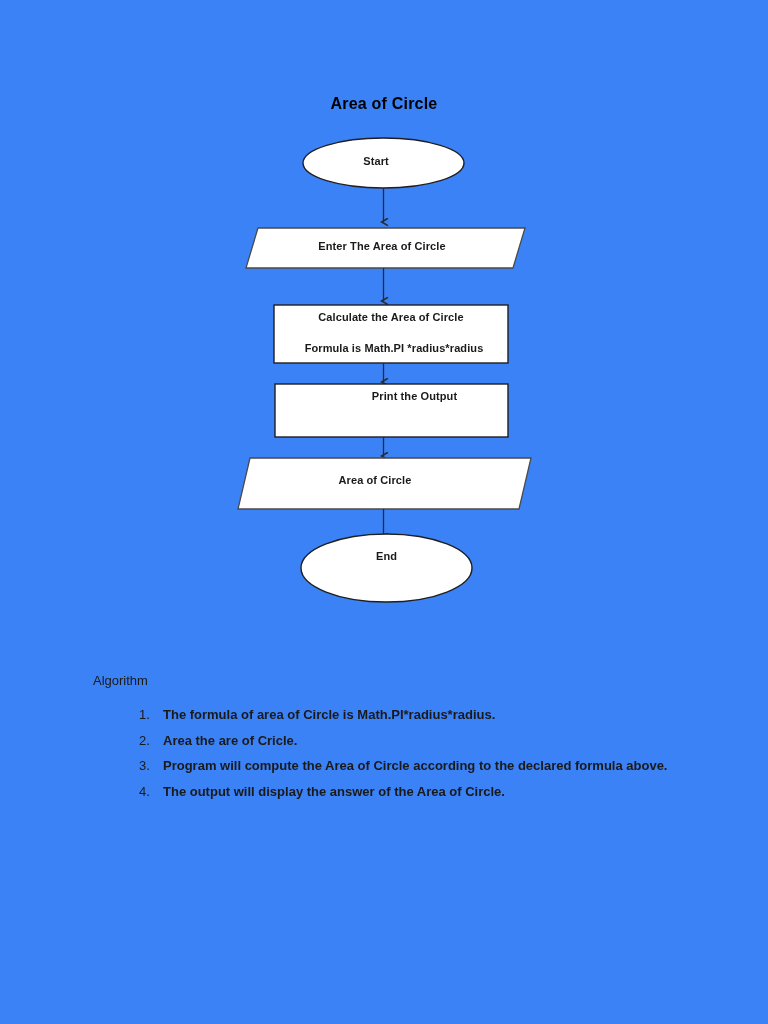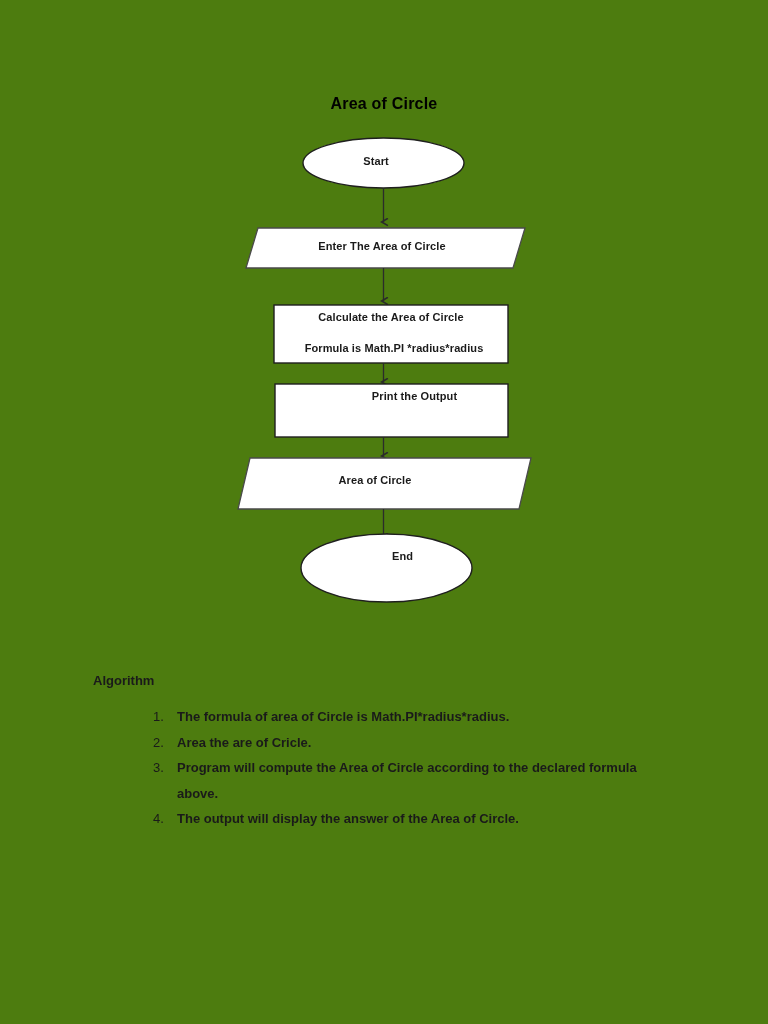--- a/index.html
+++ b/index.html
@@ -11,21 +11,21 @@
     width: 768px;
     height: 1024px;
     position: relative;
     font-family: "Liberation Sans", sans-serif;
     color: #1a1a1a;
     overflow: hidden;
   }
   .page {
     position: absolute;
     inset: 0;
-    background: #4d7c0f;
+    background: #3b82f6;
   }
 
   
   .doc-title {
     position: absolute;
     left: 0;
     right: 0;
     top: 95px;
     text-align: center;
     font-size: 16px;
@@ -53,46 +53,46 @@
     text-align: center;
     font-size: 11px;
     font-weight: bold;
     color: #1a1a1a;
     letter-spacing: 0.1px;
     white-space: nowrap;
   }
 
   
   .label-start { left: 303px; top: 155px; width: 146px; }
-  .label-end   { left: 317px; top: 550px; width: 171px; }
+  .label-end   { left: 301px; top: 550px; width: 171px; }
 
   
   .label-input  { left: 252px; top: 240px; width: 260px; }
   .label-output { left: 244px; top: 474px; width: 262px; }
 
   
   .label-calc-1 { left: 274px; top: 311px; width: 234px; }
   .label-calc-2 { left: 274px; top: 342px; width: 240px; }
   .label-print  { left: 275px; top: 390px; width: 279px; }
 
   
   .algorithm {
     position: absolute;
     left: 93px;
     top: 673px;
     width: 600px;
   }
   .algorithm-heading {
     font-size: 13px;
-    font-weight: bold;
+    font-weight: normal;
     color: #1a1a1a;
     margin: 0 0 14px 0;
   }
   .algorithm-list {
-    margin: 16px;
+    margin: 2px;
     padding: 0 0 0 44px;
     list-style: none;
     counter-reset: algo;
   }
   .algorithm-list li {
     counter-increment: algo;
     position: relative;
     font-size: 13px;
     font-weight: bold;
     color: #1a1a1a;

